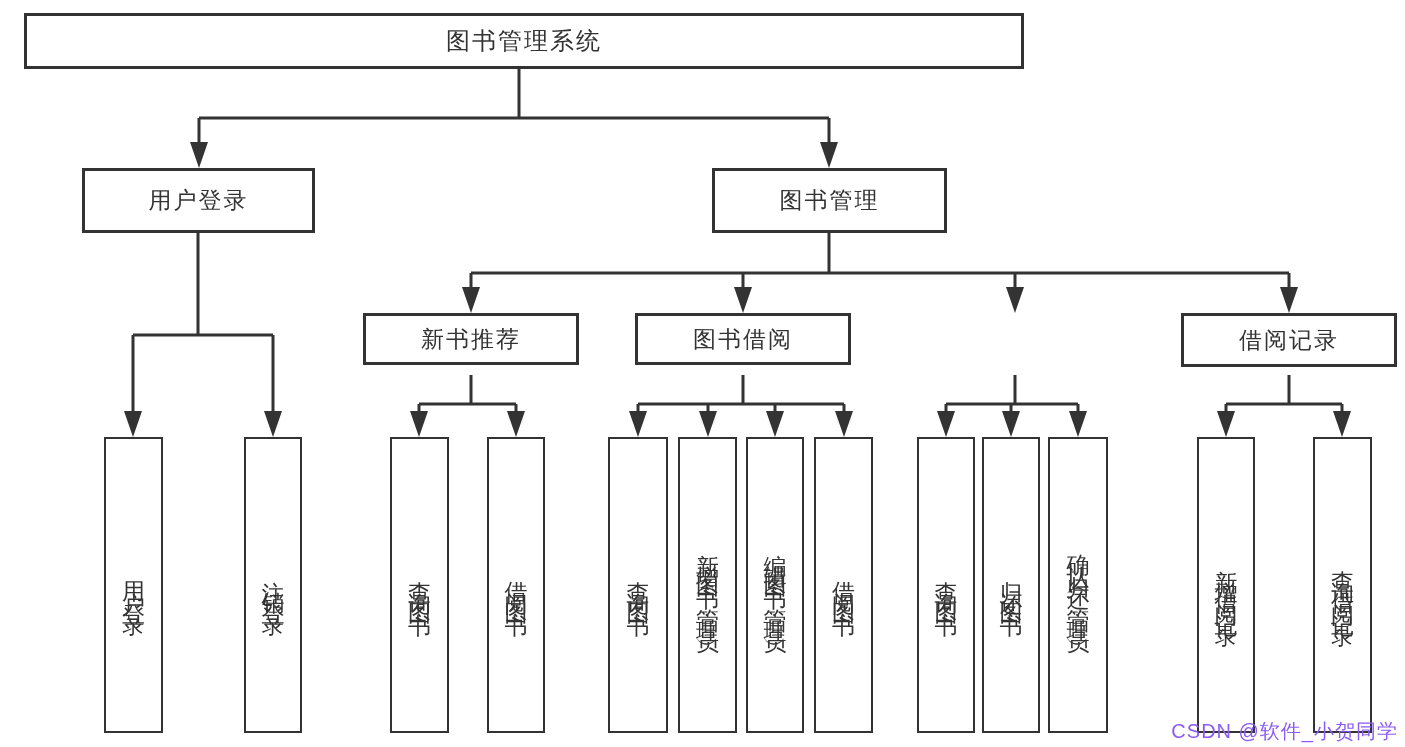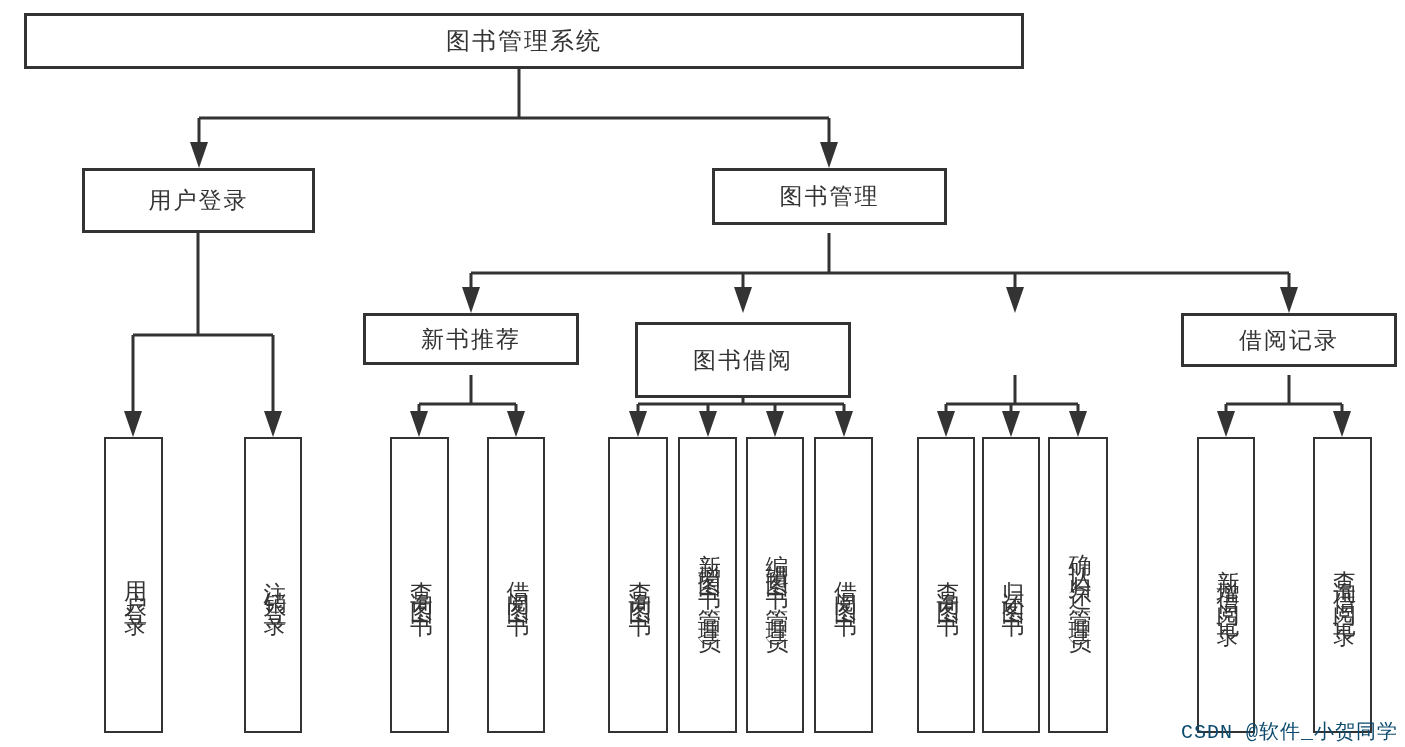--- a/index.html
+++ b/index.html
@@ -1,21 +1,21 @@
 <!DOCTYPE html>
 <html><head>
 <meta charset="utf-8">
 <style>
   html, body { margin: 0; padding: 0; background: #ffffff; }
   #stage {
     position: relative;
     width: 1405px;
     height: 747px;
     background: #ffffff;
-    font-family: Liberation Mono, monospace;
+    font-family: Liberation Sans, sans-serif;
     overflow: hidden;
   }
   #wires { position: absolute; left: 0; top: 0; width: 1405px; height: 747px; }
   #wires path { stroke: #333333; stroke-width: 3; fill: none; }
   #wires polygon { fill: #333333; stroke: none; }
   .node {
     position: absolute;
     box-sizing: border-box;
     background: #ffffff;
     border: 3px solid #333333;
@@ -33,21 +33,21 @@
     text-orientation: mixed;
     font-size: 23px;
     line-height: 1;
     letter-spacing: 11px;
   }
   .watermark {
     position: absolute;
     right: 7px;
     bottom: 2px;
     font-size: 20px;
-    color: #0c4a6e;
+    color: #8b5cf6;
     letter-spacing: 1px;
     white-space: nowrap;
   }
 </style>
 </head>
 <body>
 
 <div id="stage">
 
   <svg id="wires" viewBox="0 0 1405 747">
@@ -89,24 +89,24 @@
     <g>
       <path d="M1289,375 V404 M1226,404 H1342 M1226,404 V413 M1342,404 V413"></path>
       <polygon points="1217,411 1235,411 1226,437"></polygon>
       <polygon points="1333,411 1351,411 1342,437"></polygon>
     </g>
   </svg>
 
   <div class="node h-node root-node" style="left:24px; top:13px; width:1000px; height:56px;">图书管理系统</div>
 
   <div class="node h-node" style="left:82px; top:168px; width:233px; height:65px;">用户登录</div>
-  <div class="node h-node" style="left:712px; top:168px; width:235px; height:57px;">图书管理</div>
+  <div class="node h-node" style="left:712px; top:168px; width:235px; height:65px;">图书管理</div>
 
   <div class="node h-node" style="left:363px; top:313px; width:216px; height:52px;">新书推荐</div>
-  <div class="node h-node" style="left:635px; top:322px; width:216px; height:76px;">图书借阅</div>
+  <div class="node h-node" style="left:635px; top:313px; width:216px; height:52px;">图书借阅</div>
   <div class="node h-node" style="left:1181px; top:313px; width:216px; height:54px;">借阅记录</div>
 
   <div class="node leaf" style="left:104px; top:437px; width:59px; height:296px;">
     <span class="vtext">用户登录</span>
   </div>
   <div class="node leaf" style="left:244px; top:437px; width:58px; height:296px;">
     <span class="vtext">注销登录</span>
   </div>
 
   <div class="node leaf" style="left:390px; top:437px; width:59px; height:296px;">

